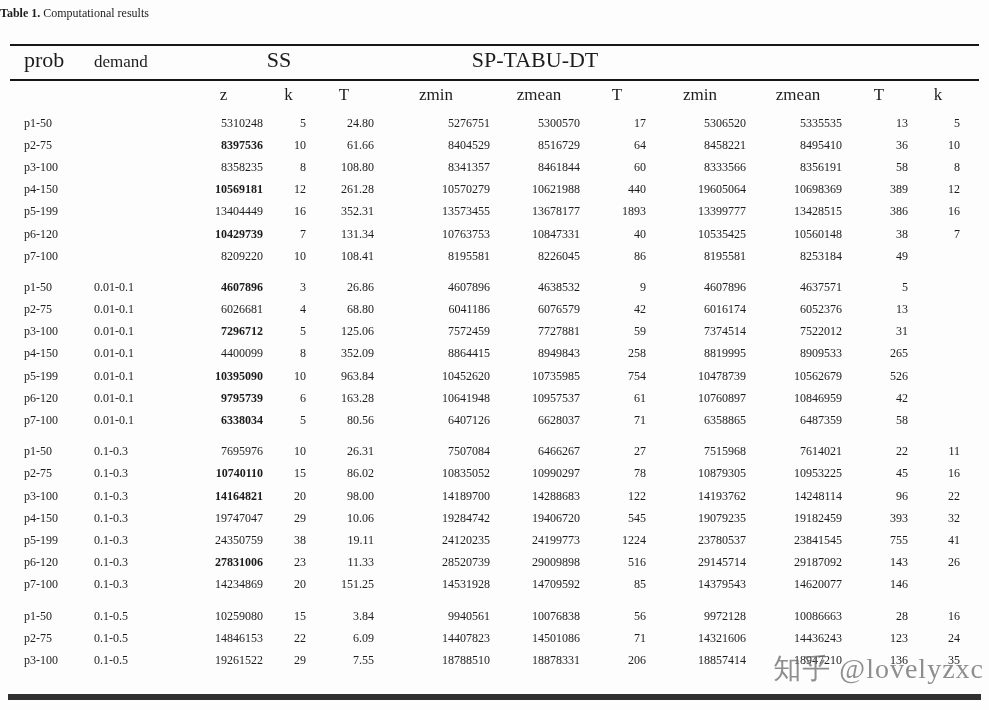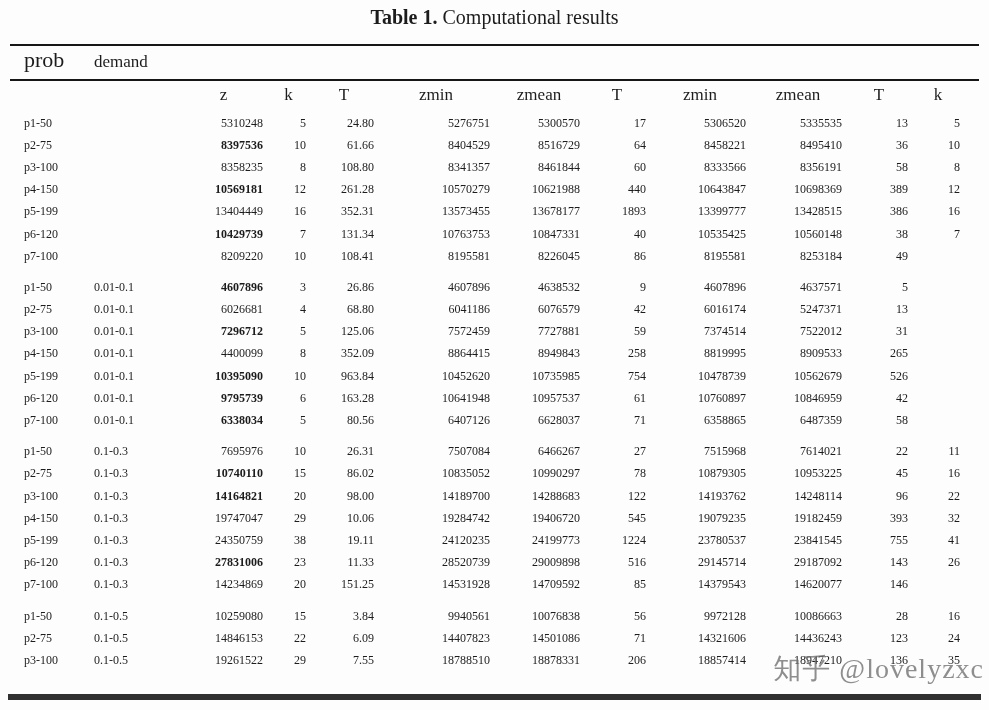--- a/index.html
+++ b/index.html
@@ -2,22 +2,22 @@
 <html><head>
 <meta charset="utf-8">
 <style>
   html,body{margin:0;padding:0;}
   body{
     width:989px;height:710px;position:relative;overflow:hidden;
     background:#fdfdfd;color:#1c1c1c;
     font-family:"Liberation Serif", serif;
   }
   .title{
-    position:absolute;top:6px;left:0;width:100%;text-align:center;
-    font-size:20px;
+    position:absolute;top:6px;left:0;width:100%;text-align:left;
+    font-size:12px;
   }
   .title .b{font-weight:bold;}
   .rule{position:absolute;left:10px;width:969px;background:#161616;}
   .rule-top{top:44px;height:2px;}
   .rule-mid{top:79px;height:2px;}
   .bottom-bar{position:absolute;left:8px;top:694px;width:973px;height:6px;background:#303030;}
   .group-row{
     position:absolute;left:10px;top:47px;width:954px;height:39px;
     display:flex;align-items:baseline;
   }
@@ -56,20 +56,22 @@
 
 <div class="title">
   <span class="b">Table 1.</span><span> Computational results</span>
 </div>
 
 <div class="rule rule-top"></div>
 
 <div class="group-row">
   <span class="g-prob">prob</span>
   <span class="g-demand">demand</span>
+  <span class="g-ss">SS</span>
+  <span class="g-sptabudt">SP-TABU-DT</span>
 </div>
 
 <div class="rule rule-mid"></div>
 
 <div class="subheader-row grid12">
   <span class="sh"></span>
   <span class="sh"></span>
   <span class="sh">z</span>
   <span class="sh">k</span>
   <span class="sh">T</span>
@@ -128,21 +130,21 @@
       </div>
       <div class="row grid12">
         <span class="cell prob-c">p4-150</span>
         <span class="cell demand-c"></span>
         <span class="cell num bold">10569181</span>
         <span class="cell num">12</span>
         <span class="cell num">261.28</span>
         <span class="cell num">10570279</span>
         <span class="cell num">10621988</span>
         <span class="cell num">440</span>
-        <span class="cell num">10643847</span>
+        <span class="cell num">19605064</span>
         <span class="cell num">10698369</span>
         <span class="cell num">389</span>
         <span class="cell num">12</span>
       </div>
       <div class="row grid12">
         <span class="cell prob-c">p5-199</span>
         <span class="cell demand-c"></span>
         <span class="cell num">13404449</span>
         <span class="cell num">16</span>
         <span class="cell num">352.31</span>
@@ -201,21 +203,21 @@
       <div class="row grid12">
         <span class="cell prob-c">p2-75</span>
         <span class="cell demand-c">0.01-0.1</span>
         <span class="cell num">6026681</span>
         <span class="cell num">4</span>
         <span class="cell num">68.80</span>
         <span class="cell num">6041186</span>
         <span class="cell num">6076579</span>
         <span class="cell num">42</span>
         <span class="cell num">6016174</span>
-        <span class="cell num">5247371</span>
+        <span class="cell num">6052376</span>
         <span class="cell num">13</span>
         <span class="cell num"></span>
       </div>
       <div class="row grid12">
         <span class="cell prob-c">p3-100</span>
         <span class="cell demand-c">0.01-0.1</span>
         <span class="cell num bold">7296712</span>
         <span class="cell num">5</span>
         <span class="cell num">125.06</span>
         <span class="cell num">7572459</span>

